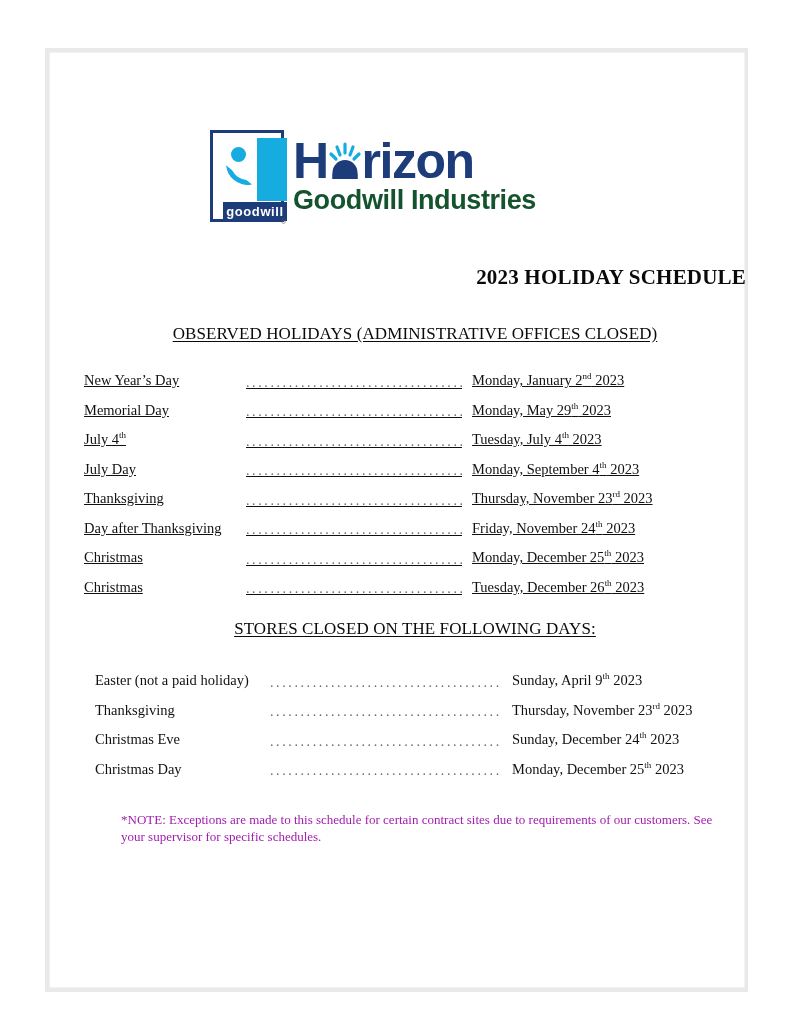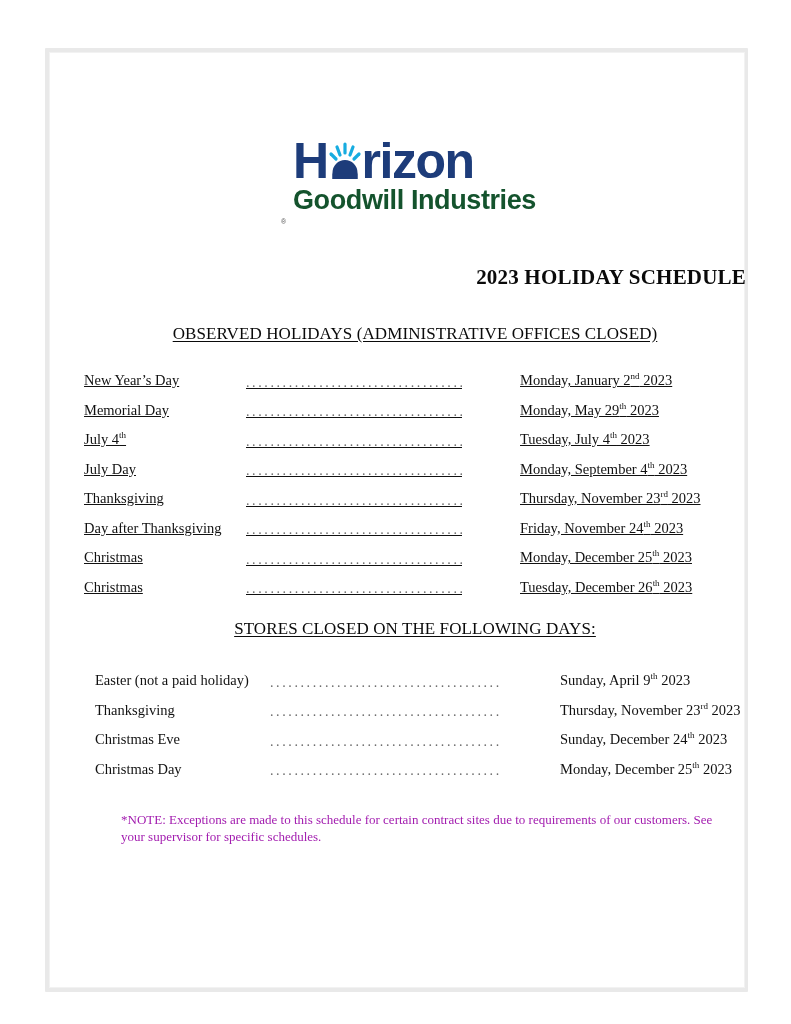--- a/index.html
+++ b/index.html
@@ -207,21 +207,20 @@
     font-size: 14px;
     letter-spacing: 2.6px;
     margin: 0 10px;
     position: relative;
     top: 2px;
   }
   .row-date {
     flex: 0 0 auto;
     white-space: nowrap;
     text-align: right;
-    margin-left: 48px;
   }
   #table-observed .sched-row { padding-left: 34px; padding-right: 12px; text-decoration: underline; }
   #table-observed .row-name  { width: 152px; }
   #table-observed .row-leader{ max-width: 216px; }
 
   #table-stores .sched-row { padding-left: 45px; padding-right: 0px; }
   #table-stores .row-name  { width: 165px; }
   #table-stores .row-leader{ max-width: 232px; }
 
   sup {
@@ -246,20 +245,27 @@
 <body>
 
 <div id="page-shadow"></div>
 
 <div id="page-sheet">
   <div id="page-content">
 
     <div class="logo-block">
 
       <div class="gw-mark">
+        <div class="gw-frame">
+          <div class="gw-blue"></div>
+          <div class="gw-face"></div>
+          <div class="gw-eye"></div>
+          <div class="gw-smile"></div>
+          <div class="gw-word">goodwill</div>
+        </div>
         <div class="gw-reg">®</div>
       </div>
 
       <div class="horizon-text">
         <div class="horizon-line1"><span>H</span><span class="sun-o">
             <svg width="34" height="52" viewBox="0 0 34 52" aria-hidden="true">
               <g stroke="#17ace0" stroke-width="3.2" stroke-linecap="round">
                 <line x1="17" y1="9" x2="17" y2="18"></line>
                 <line x1="9" y1="12" x2="12" y2="20"></line>
                 <line x1="25" y1="12" x2="22" y2="20"></line>

